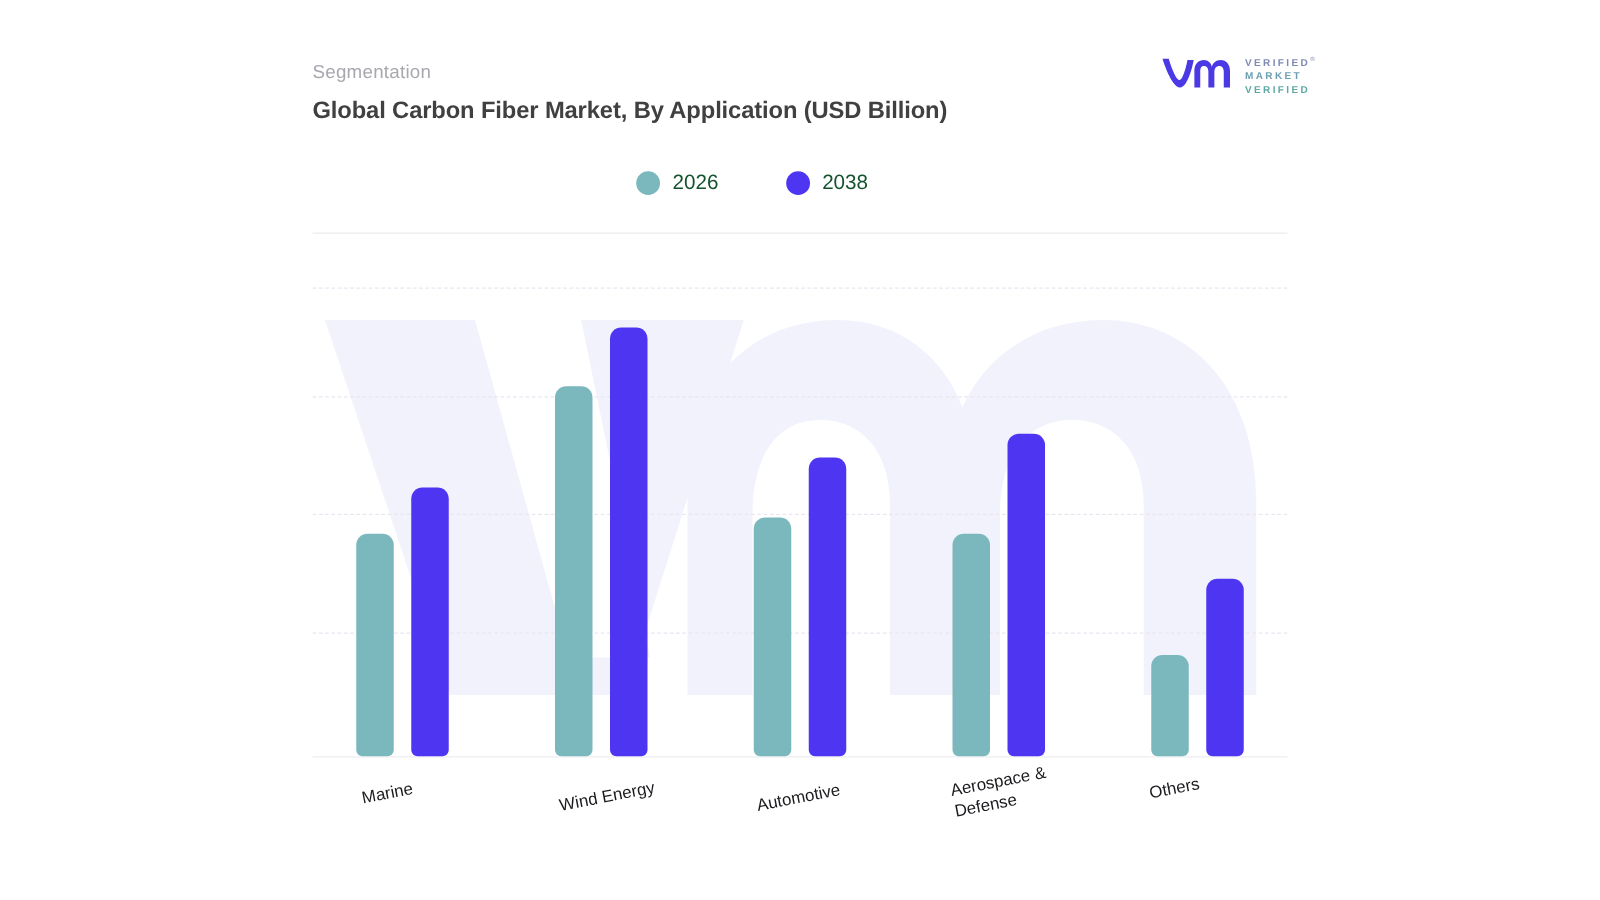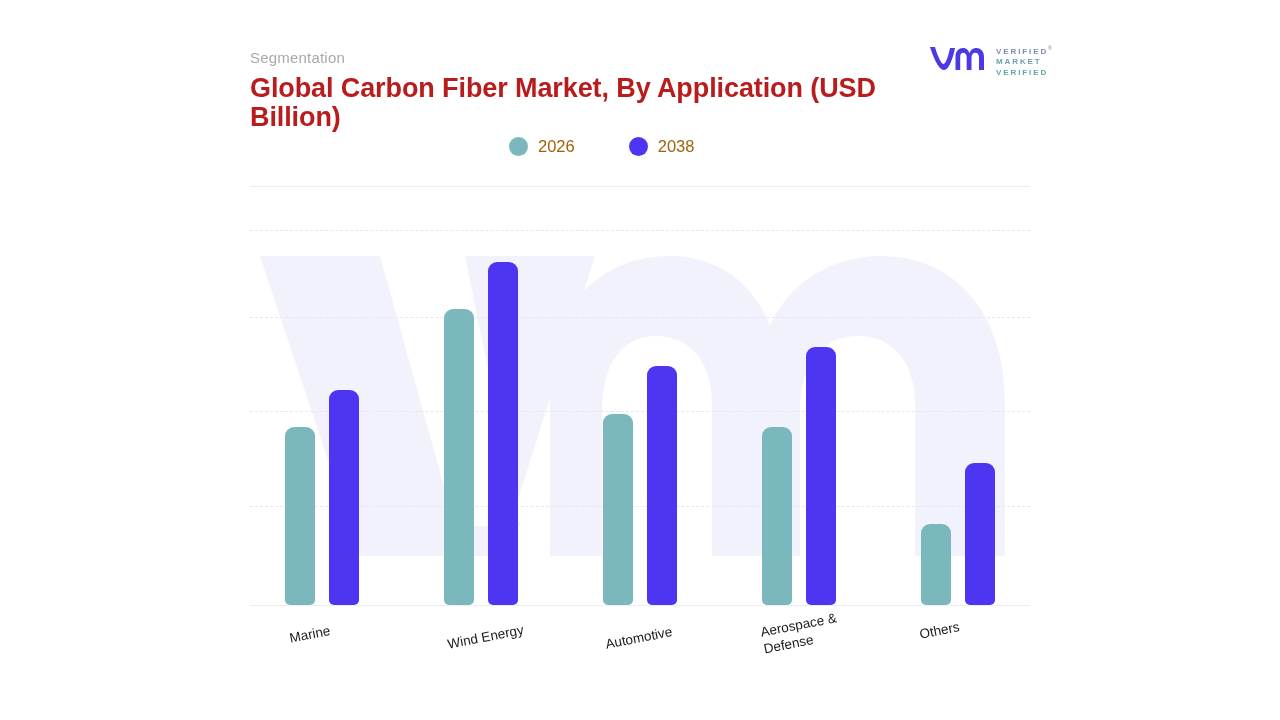--- a/index.html
+++ b/index.html
@@ -10,41 +10,41 @@
   }
   .page{position:absolute;inset:0;border-radius:17px;}
 
   
   .seg-label{
     position:absolute;left:250px;top:49px;
     font-size:15px;color:#a8a8ae;letter-spacing:.2px;
   }
   .chart-title{
     position:absolute;left:250px;top:74px;width:720px;
-    font-size:27px;font-weight:bold;color:#b91c1c;line-height:29px;
+    font-size:19px;font-weight:bold;color:#404040;line-height:29px;
     letter-spacing:-.1px;
   }
 
   
   .logo{position:absolute;left:928px;top:42px;width:140px;height:36px;}
   .logo-mark{position:absolute;left:0;top:2px;width:62px;height:28px;}
   .logo-words{
     position:absolute;left:68px;top:1px;
     font-size:8px;font-weight:bold;letter-spacing:1.9px;line-height:10.5px;
   }
   .lw1{color:#7f8ab4;}
   .lw2{color:#6c9fb2;}
   .lw3{color:#5fa9a4;}
   .reg{font-size:5px;vertical-align:super;color:#9aa2c0;}
 
   
   .legend{position:absolute;left:509px;top:137px;display:flex;align-items:center;gap:54px;}
   .leg-item{display:flex;align-items:center;gap:10px;}
   .leg-dot{width:19px;height:19px;border-radius:50%;display:block;}
-  .leg-text{font-size:16.5px;color:#a16207;}
+  .leg-text{font-size:16.5px;color:#14532d;}
 
   
   .divider{position:absolute;left:250px;top:186px;width:780px;height:1px;background:#ececf0;}
 
   
   .plot{position:absolute;left:250px;top:190px;width:780px;height:416px;}
   .gridline{
     position:absolute;left:0;width:780px;height:0;
     border-top:1px dashed #e9e6f2;
   }

